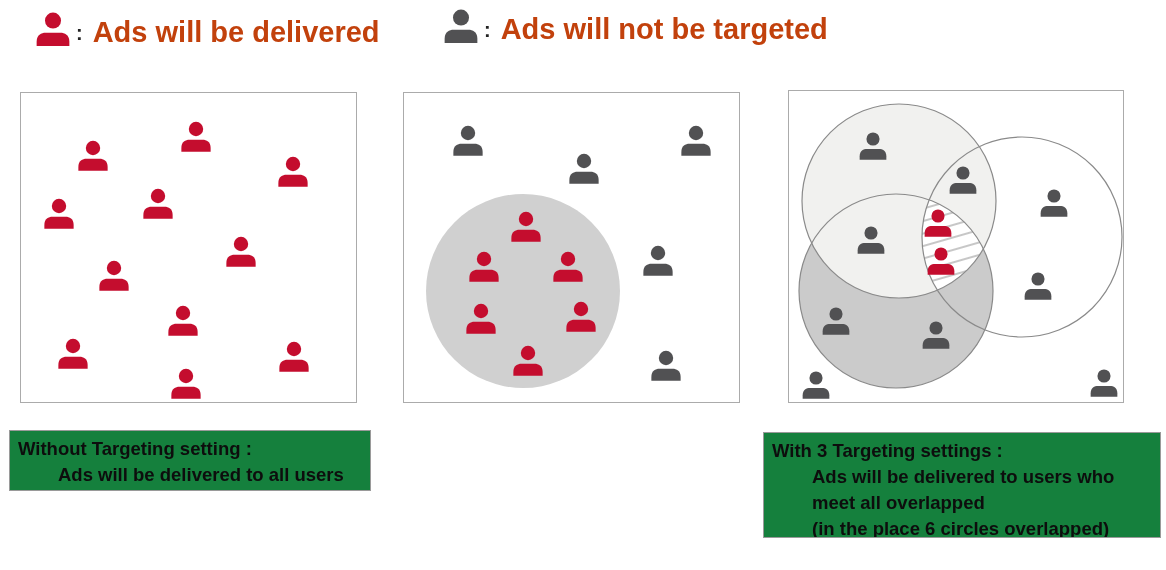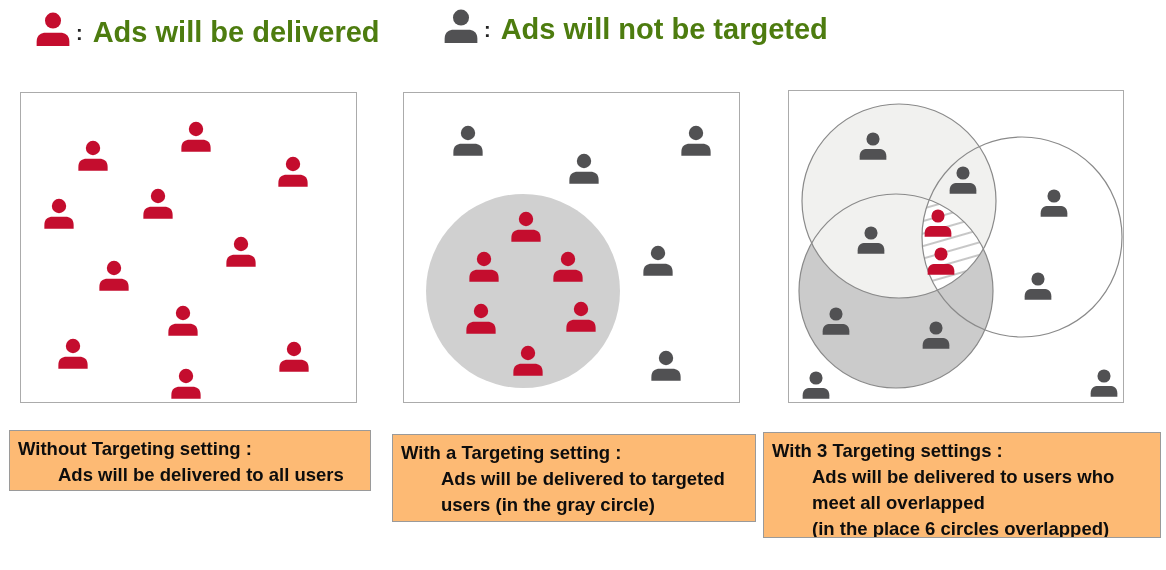--- a/index.html
+++ b/index.html
@@ -16,40 +16,40 @@
     display:flex;
     align-items:flex-start;
     gap:4px;
   }
   .legend-item .glyph{display:block;line-height:0;}
   .legend-colon{
     font-weight:bold;font-size:20px;color:#222;
     margin-top:10px;
   }
   .legend-label{
-    font-weight:bold;font-size:29px;color:#4d7c0f;
+    font-weight:bold;font-size:29px;color:#c2410c;
     margin-left:6px;white-space:nowrap;line-height:1.2;
     margin-top:3px;
   }
   #legend-item-0{left:34px;top:12px;}
   #legend-item-1{left:442px;top:9px;}
   
   .panel{
     position:absolute;
     background:#fff;
     border:1px solid #ababab;
     box-sizing:border-box;
   }
   #panel-0{left:20px;top:92px;width:337px;height:311px;}
   #panel-1{left:403px;top:92px;width:337px;height:311px;}
   #panel-2{left:788px;top:90px;width:336px;height:313px;}
   
   .caption{
     position:absolute;
-    background:#fdba74;
+    background:#15803d;
     border:1px solid #9a9a9a;
     box-sizing:border-box;
     padding:5px 8px 4px 8px;
     font-weight:bold;
     font-size:18.5px;
     line-height:26px;
     color:#0d0d0d;
     overflow:hidden;
   }
   .cap-line{white-space:nowrap;}
@@ -245,25 +245,20 @@
         <g transform="translate(136.5,156.11111111111111) scale(0.8611111111111112)">
           <circle cx="18" cy="8" r="7.6" fill="#C40D2E"></circle>
           <path d="M2.5,32 L2.5,28 C2.5,21.5 7,19.5 11,19.5 L25,19.5 C29,19.5 33.5,21.5 33.5,28 L33.5,32 Z" fill="#C40D2E"></path>
         </g>
       </svg></div>
 
   <div class="caption" id="caption-0">
     <div class="cap-line">Without Targeting setting :</div>
     <div class="cap-line indent">Ads will be delivered to all users</div>
   </div>
-  <div class="caption" id="caption-1">
-    <div class="cap-line">With a Targeting setting :</div>
-    <div class="cap-line indent">Ads will be delivered to targeted</div>
-    <div class="cap-line indent">users (in the gray circle)</div>
-  </div>
   <div class="caption" id="caption-2">
     <div class="cap-line">With 3 Targeting settings :</div>
     <div class="cap-line indent">Ads will be delivered to users who</div>
     <div class="cap-line indent">meet all overlapped</div>
     <div class="cap-line indent">(in the place 6 circles overlapped)</div>
   </div>
 
 </div>
 
 </body></html>

